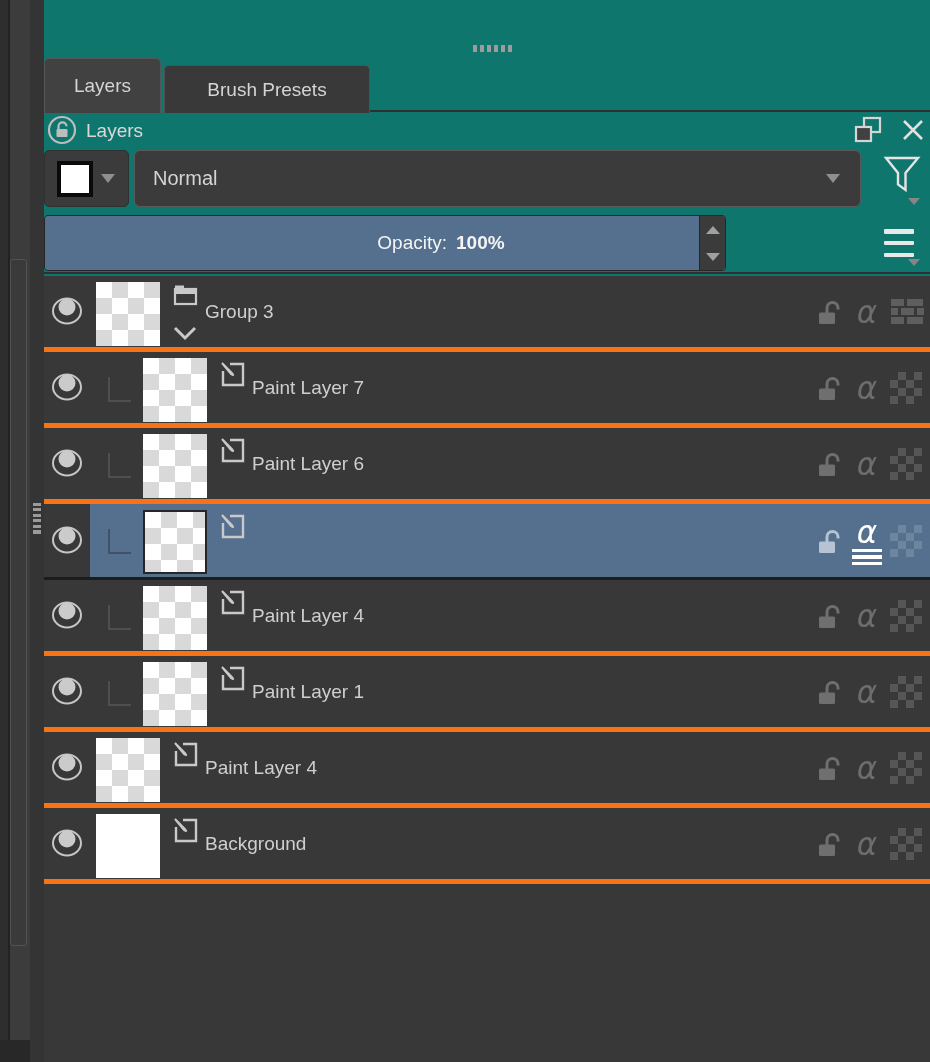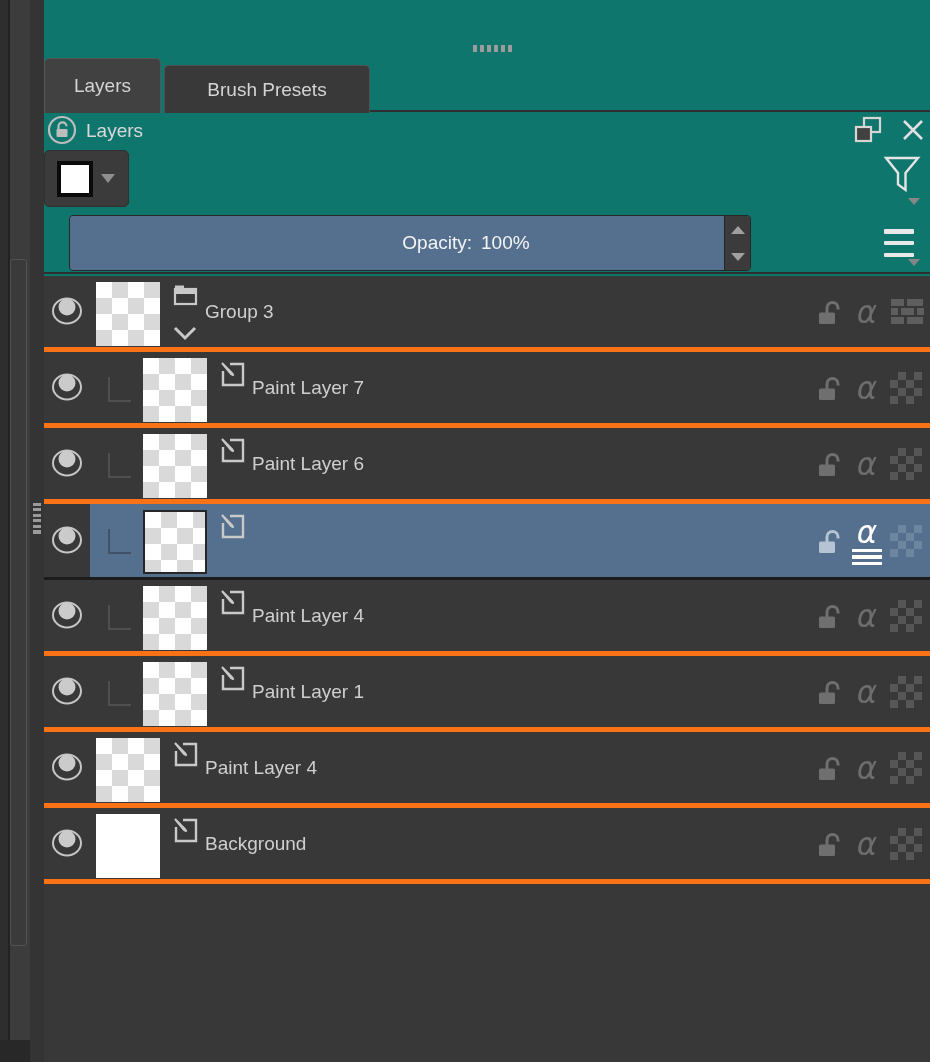--- a/index.html
+++ b/index.html
@@ -42,26 +42,26 @@
   #blend-combo { position:absolute; left:90px; top:150px; width:727px; height:57px; background:#3b3b3b;
                  border:1px solid #5a5a5a; border-radius:6px; display:flex; align-items:center; }
   #blend-value { margin-left:18px; font-size:20px; color:#d4d4d4; flex:1; }
   #blend-combo .dd-arrow { margin-right:20px; }
   #funnel-btn { left:836px; top:152px; width:44px; height:50px; }
   .mini-arrow { position:absolute; width:0; height:0; border-left:6px solid transparent;
                 border-right:6px solid transparent; border-top:7px solid #868686; }
 
   
   #opacity-widget { position:absolute; left:0; top:215px; width:682px; height:56px; background:#3b3b3b;
-                    border:1px solid #262626; border-radius:4px; overflow:hidden;margin-left:25px; }
+                    border:1px solid #262626; border-radius:4px; overflow:hidden; }
   #opacity-track { position:absolute; left:0; top:0; bottom:0; width:792px; }
   #opacity-fill { position:absolute; left:0; top:0; bottom:0; background:#54708e; }
   #opacity-text { position:absolute; left:0; top:0; width:792px; height:54px; display:flex;
                   align-items:center; justify-content:center; color:#f4f4f4; font-size:19px; }
-  #opacity-text .val { margin-left:9px; }
+  #opacity-text .val { margin-left:9px;font-weight:bold; }
   #opacity-spin { position:absolute; right:0; top:0; bottom:0; width:26px; background:#3b3b3b;
                   border-left:1px solid #262626; display:flex; flex-direction:column; }
   #opacity-spin .half { flex:1; display:flex; align-items:center; justify-content:center; }
   .spin-up   { width:0; height:0; border-left:7px solid transparent; border-right:7px solid transparent; border-bottom:8px solid #a0a0a0; }
   .spin-down { width:0; height:0; border-left:7px solid transparent; border-right:7px solid transparent; border-top:8px solid #a0a0a0; }
   #hamburger-btn { left:838px; top:227px; width:34px; height:32px; }
   #hamburger-btn .bars { width:30px; height:28px; display:flex; flex-direction:column; justify-content:space-between; }
   #hamburger-btn .bar { height:4.5px; background:#e8e8e8; border-radius:1px; }
   #list-separator { position:absolute; left:0; top:272px; width:886px; height:2px; background:#2f2f2f; }
 
@@ -143,20 +143,24 @@
           <path d="M4 4 L22 22 M22 4 L4 22" stroke="#e0e0e0" stroke-width="2.6"></path>
         </svg>
       </span>
     </div>
 
     <div id="color-label-btn">
       <div id="color-swatch"></div>
       <div class="dd-arrow"></div>
     </div>
 
+    <div id="blend-combo">
+      <span id="blend-value">Normal</span>
+      <div class="dd-arrow"></div>
+    </div>
 
     <span class="icon-btn" id="funnel-btn">
       <svg width="40" height="44" viewBox="0 0 40 44">
         <path d="M4 3 h32 l-12.5 15 v17 l-7.5 -5.5 v-11.5 z" fill="none" stroke="#e5e5e5" stroke-width="2.4"></path>
       </svg>
     </span>
     <div class="mini-arrow" style="left:864px;top:198px;"></div>
 
     <div id="opacity-widget">
       <div id="opacity-track">

